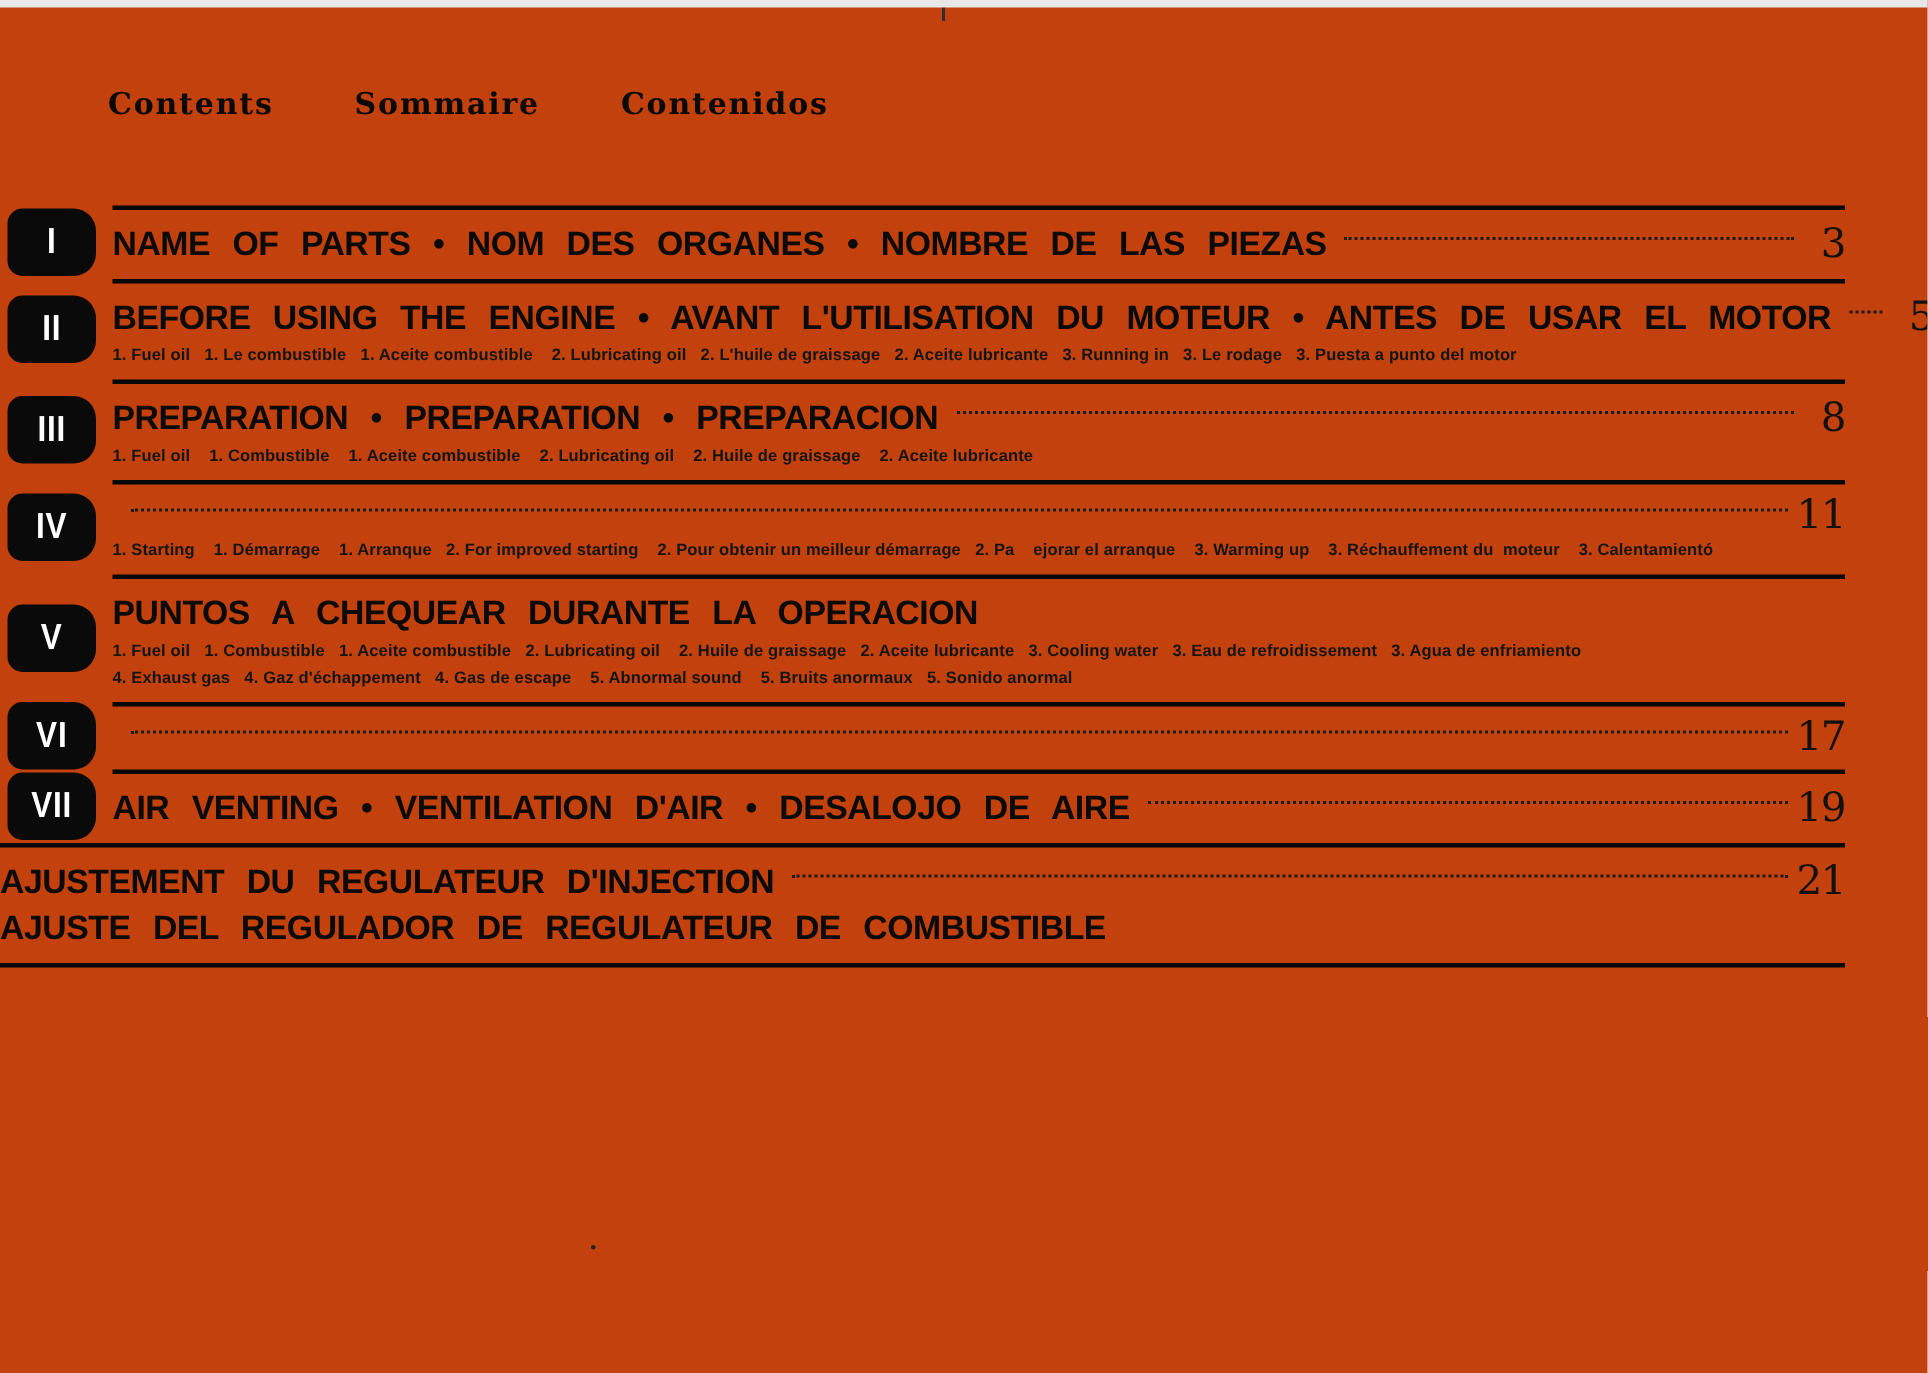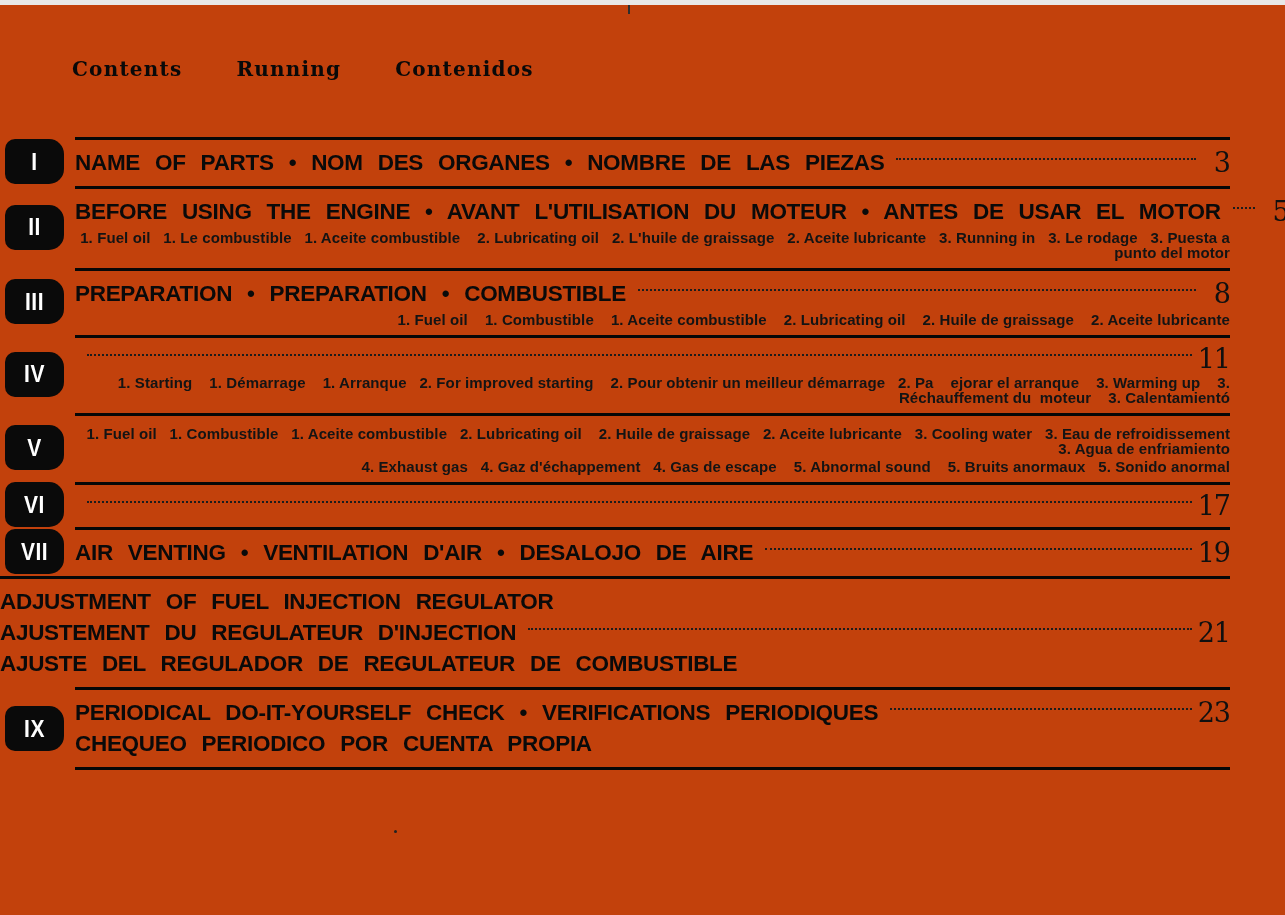--- a/index.html
+++ b/index.html
@@ -82,42 +82,41 @@
     font-size: 27px;
     line-height: 27px;
     letter-spacing: -1px;
     min-width: 28px;
     text-align: right;
     word-spacing: normal;
     color: #101010;
   }
   .subtext {
     margin-top: 3px;
-    font-size: 15px;
+    font-size: 11px;
     font-weight: 600;
     line-height: 15px;
     letter-spacing: 0.1px;
     color: #141414;
     white-space: pre-wrap;
-    text-align: right;
   }
   
   .top-tick { position: absolute; left: 628px; top: 0; width: 2px; height: 9px; background: #2e2e2e; }
   .stray-dot { position: absolute; left: 394px; top: 825px; width: 3px; height: 3px; background: #222; border-radius: 50%; }
   .bottom-line { position: absolute; left: 230px; top: 911px; width: 910px; height: 2px; background: #c6c6c6; }
 </style>
 </head>
 <body>
 
 <div class="page">
   <div class="top-tick"></div>
 
   <div class="header">
     <span class="lang">Contents</span>
-    <span class="lang">Running</span>
+    <span class="lang">Sommaire</span>
     <span class="lang">Contenidos</span>
   </div>
 
   <div class="toc" id="toc">
   <div class="section">
     <div class="badge-col">
       <div class="badge">
         <span class="numeral">I</span>
       </div>
     </div>
@@ -147,21 +146,21 @@
   </div>
 
   <div class="section">
     <div class="badge-col">
       <div class="badge">
         <span class="numeral">III</span>
       </div>
     </div>
     <div class="content">
           <div class="title-line">
-            <span class="title-text">PREPARATION • PREPARATION • COMBUSTIBLE</span>
+            <span class="title-text">PREPARATION • PREPARATION • PREPARACION</span>
             <span class="dots"></span>
             <span class="pagenum">8</span>
           </div>
           <div class="subtext">1. Fuel oil    1. Combustible    1. Aceite combustible    2. Lubricating oil    2. Huile de graissage    2. Aceite lubricante</div>
         </div>
   </div>
 
   <div class="section">
     <div class="badge-col">
       <div class="badge">
@@ -177,20 +176,23 @@
         </div>
   </div>
 
   <div class="section">
     <div class="badge-col">
       <div class="badge">
         <span class="numeral">V</span>
       </div>
     </div>
     <div class="content">
+          <div class="title-line">
+            <span class="title-text">PUNTOS A CHEQUEAR DURANTE LA OPERACION</span>
+          </div>
           <div class="subtext">1. Fuel oil   1. Combustible   1. Aceite combustible   2. Lubricating oil    2. Huile de graissage   2. Aceite lubricante   3. Cooling water   3. Eau de refroidissement   3. Agua de enfriamiento</div>
           <div class="subtext">4. Exhaust gas   4. Gaz d'échappement   4. Gas de escape    5. Abnormal sound    5. Bruits anormaux   5. Sonido anormal</div>
         </div>
   </div>
 
   <div class="section">
     <div class="badge-col">
       <div class="badge">
         <span class="numeral">VI</span>
       </div>
@@ -214,47 +216,27 @@
             <span class="title-text">AIR VENTING • VENTILATION D'AIR • DESALOJO DE AIRE</span>
             <span class="dots"></span>
             <span class="pagenum">19</span>
           </div>
         </div>
   </div>
 
   <div class="section">
     <div class="content">
           <div class="title-line">
-            <span class="title-text">ADJUSTMENT OF FUEL INJECTION REGULATOR</span>
-          </div>
-          <div class="title-line">
             <span class="title-text">AJUSTEMENT DU REGULATEUR D'INJECTION</span>
             <span class="dots"></span>
             <span class="pagenum">21</span>
           </div>
           <div class="title-line">
             <span class="title-text">AJUSTE DEL REGULADOR DE REGULATEUR DE COMBUSTIBLE</span>
           </div>
         </div>
   </div>
 
-  <div class="section">
-    <div class="badge-col">
-      <div class="badge">
-        <span class="numeral">IX</span>
-      </div>
-    </div>
-    <div class="content">
-          <div class="title-line">
-            <span class="title-text">PERIODICAL DO-IT-YOURSELF CHECK • VERIFICATIONS PERIODIQUES</span>
-            <span class="dots"></span>
-            <span class="pagenum">23</span>
-          </div>
-          <div class="title-line">
-            <span class="title-text">CHEQUEO PERIODICO POR CUENTA PROPIA</span>
-          </div>
-        </div>
-  </div>
 </div>
 
   <div class="stray-dot"></div>
   <div class="bottom-line"></div>
 </div>
 
 </body></html>

